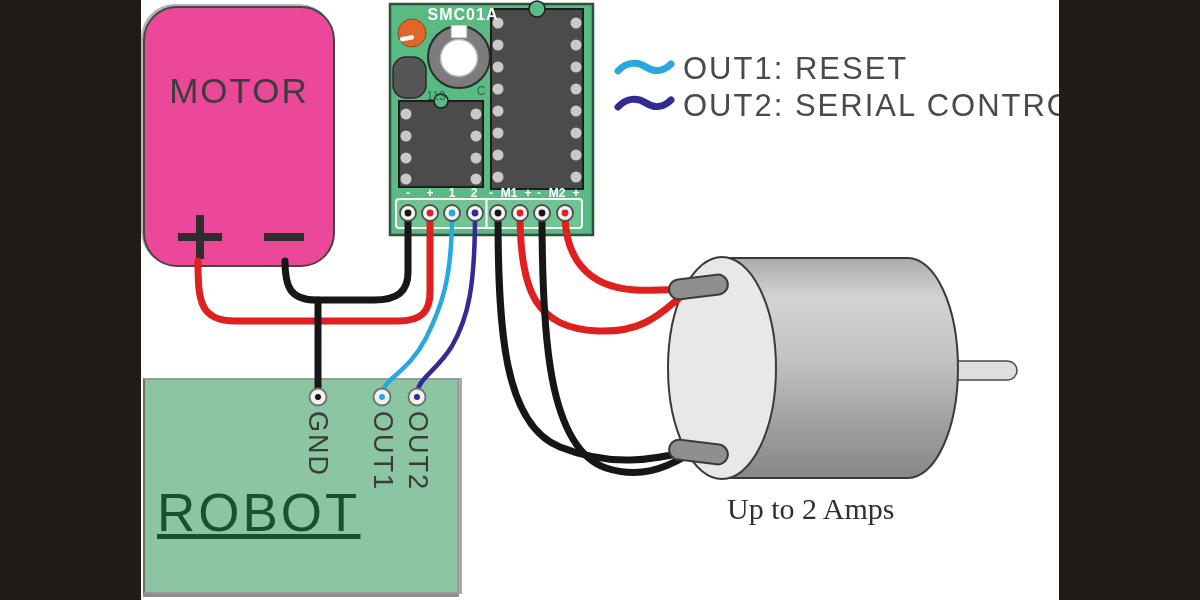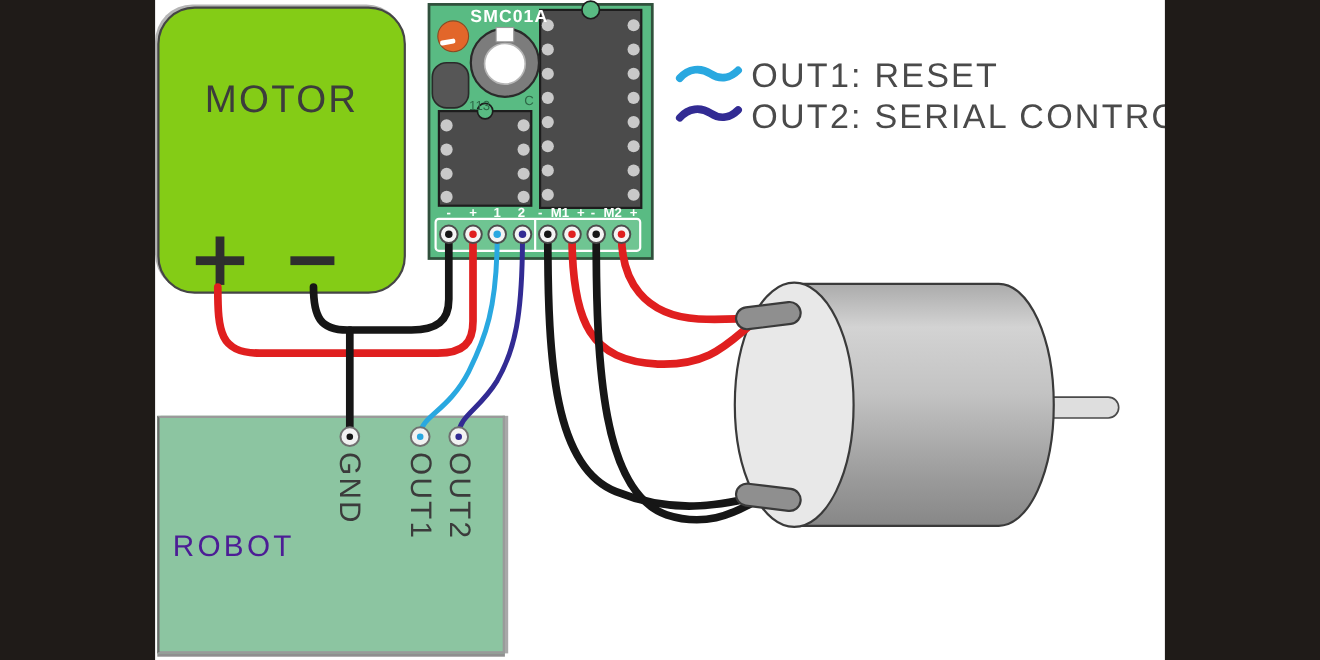--- a/index.html
+++ b/index.html
@@ -3,36 +3,36 @@
 <meta charset="utf-8">
 <style>
   html,body{margin:0;padding:0;background:#000;}
   .canvas{position:relative;width:1200px;height:600px;background:#ffffff;overflow:hidden;
           font-family:"Liberation Sans", sans-serif;}
   .pillarbox{position:absolute;top:0;height:600px;background:#1f1b18;z-index:6;}
   .pillarbox.left{left:0;width:141px;}
   .pillarbox.right{left:1059px;width:141px;}
 
   
-  .battery{position:absolute;left:143px;top:6px;width:188px;height:257px;background:#84cc16;
+  .battery{position:absolute;left:143px;top:6px;width:188px;height:257px;background:#ec4899;
            border:2.5px solid #454545;border-radius:34px;z-index:1;
-           box-shadow:-2px -2px 0 #b5b5b5;padding-left:34px;}
+           box-shadow:-2px -2px 0 #b5b5b5;}
   .battery-text{position:absolute;left:0;top:58px;width:100%;text-align:center;
                 font-size:35px;letter-spacing:2px;line-height:1.43;color:#3c3c3c;}
   .plus-symbol{position:absolute;left:33px;top:207px;width:44px;height:44px;}
   .plus-symbol::before{content:"";position:absolute;left:0;top:18px;width:44px;height:8px;background:#2e2e2e;}
   .plus-symbol::after{content:"";position:absolute;left:18px;top:0;width:8px;height:44px;background:#2e2e2e;}
   .minus-symbol{position:absolute;left:119px;top:225px;width:40px;height:8px;background:#2e2e2e;}
 
   
   .controller{position:absolute;left:143px;top:378px;width:312px;height:212px;background:#8cc5a1;
               border:2px solid #9a9a9a;border-left-color:#6b6b6b;z-index:1;
               box-shadow:0 3px 0 #8f8f8f, 3px 0 0 #a8a8a8;}
-  .controller-label{position:absolute;left:12px;top:100px;font-size:27px;color:#4c1d95;
-                    letter-spacing:3px;line-height:1.25;white-space:nowrap;}
+  .controller-label{position:absolute;left:12px;top:100px;font-size:53px;color:#14532d;
+                    letter-spacing:3px;line-height:1.25;white-space:nowrap;text-decoration:underline;}
   .pin-label{position:absolute;top:411px;writing-mode:vertical-rl;font-size:27px;
              letter-spacing:2px;color:#3b3b3b;z-index:3;}
   .pin-label.gnd{left:302px;}
   .pin-label.out1{left:367px;}
   .pin-label.out2{left:402px;}
 
   
   .legend-label{position:absolute;font-size:31px;letter-spacing:2px;color:#4a4a4a;
                 white-space:nowrap;z-index:2;}
   .legend-label.l1{left:683px;top:51px;}
@@ -233,17 +233,18 @@
     </g>
   </svg>
 
   <div class="legend-label l1">OUT1: RESET</div>
   <div class="legend-label l2">OUT2: SERIAL CONTROL</div>
 
   <div class="pin-label gnd">GND</div>
   <div class="pin-label out1">OUT1</div>
   <div class="pin-label out2">OUT2</div>
 
+  <div class="motor-caption">Up to 2 Amps</div>
 
   <div class="pillarbox left"></div>
   <div class="pillarbox right"></div>
 
 </div>
 
 </body></html>

